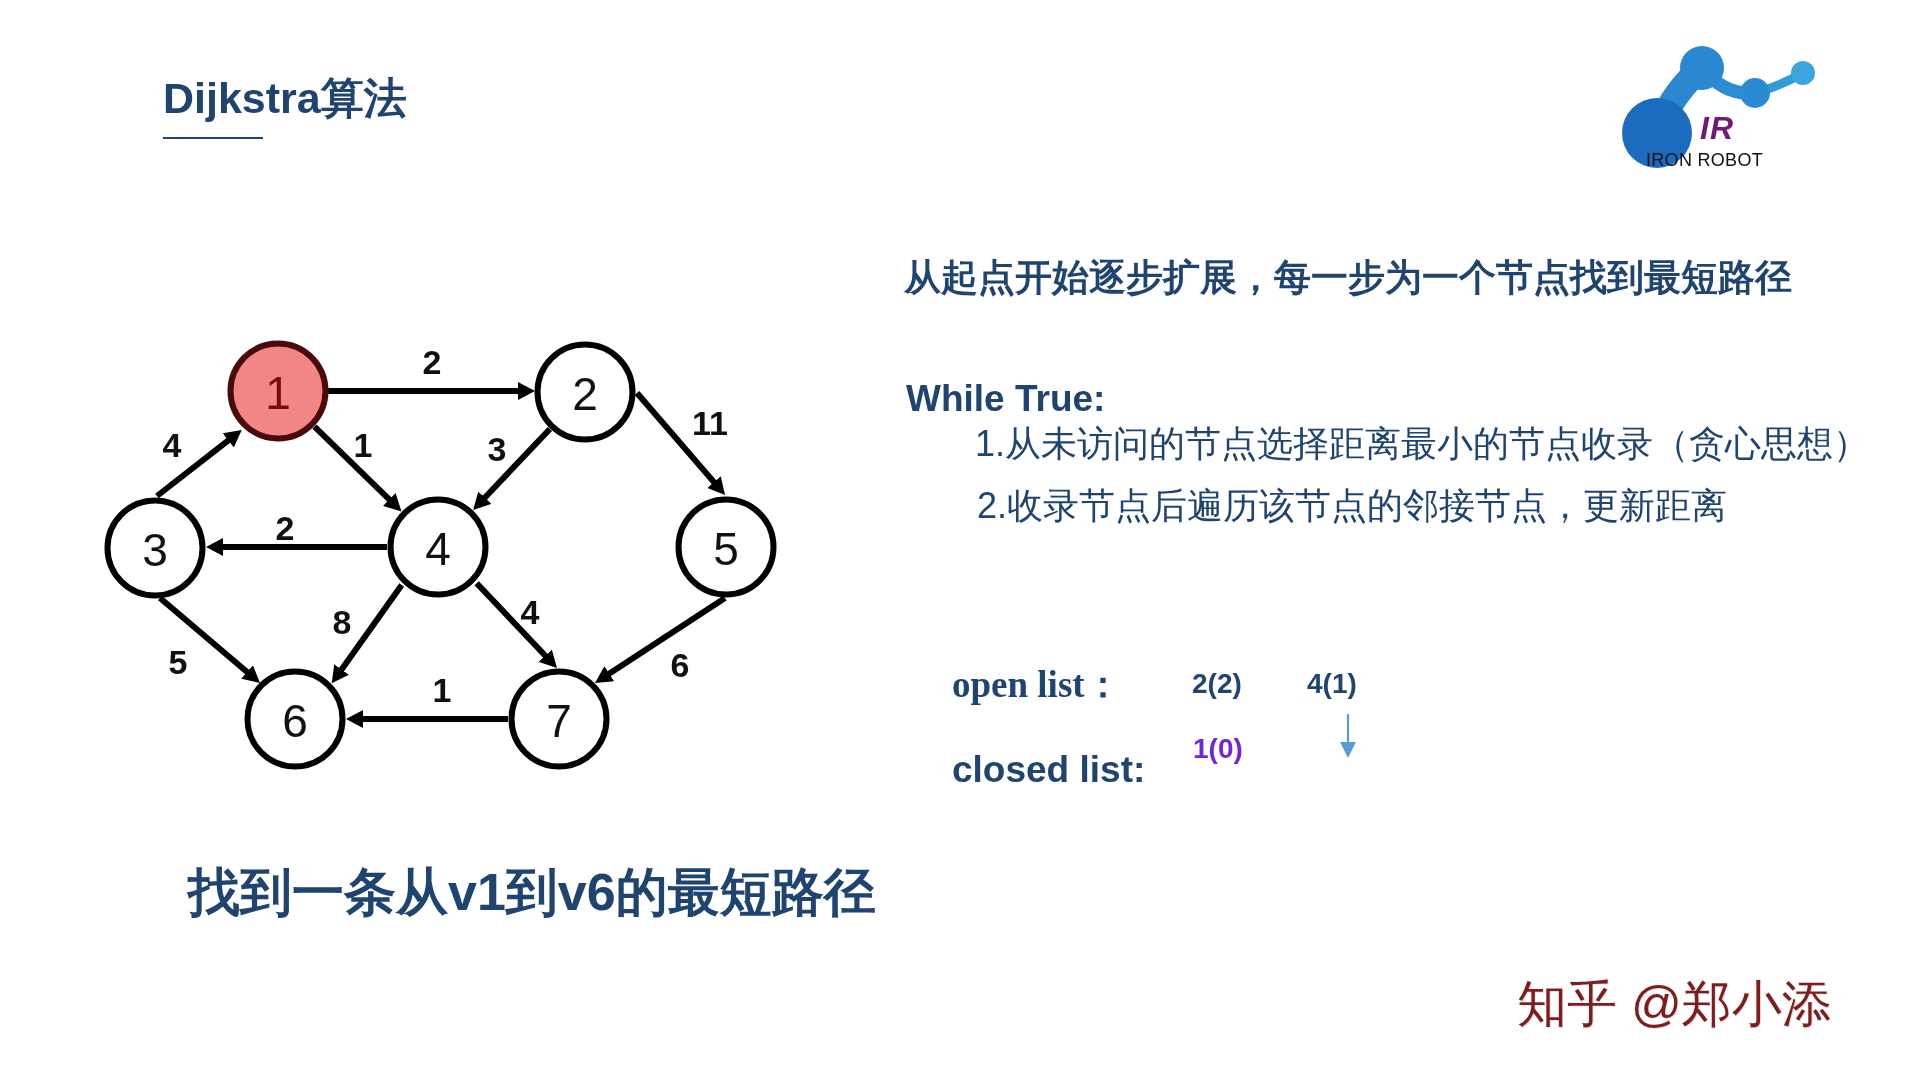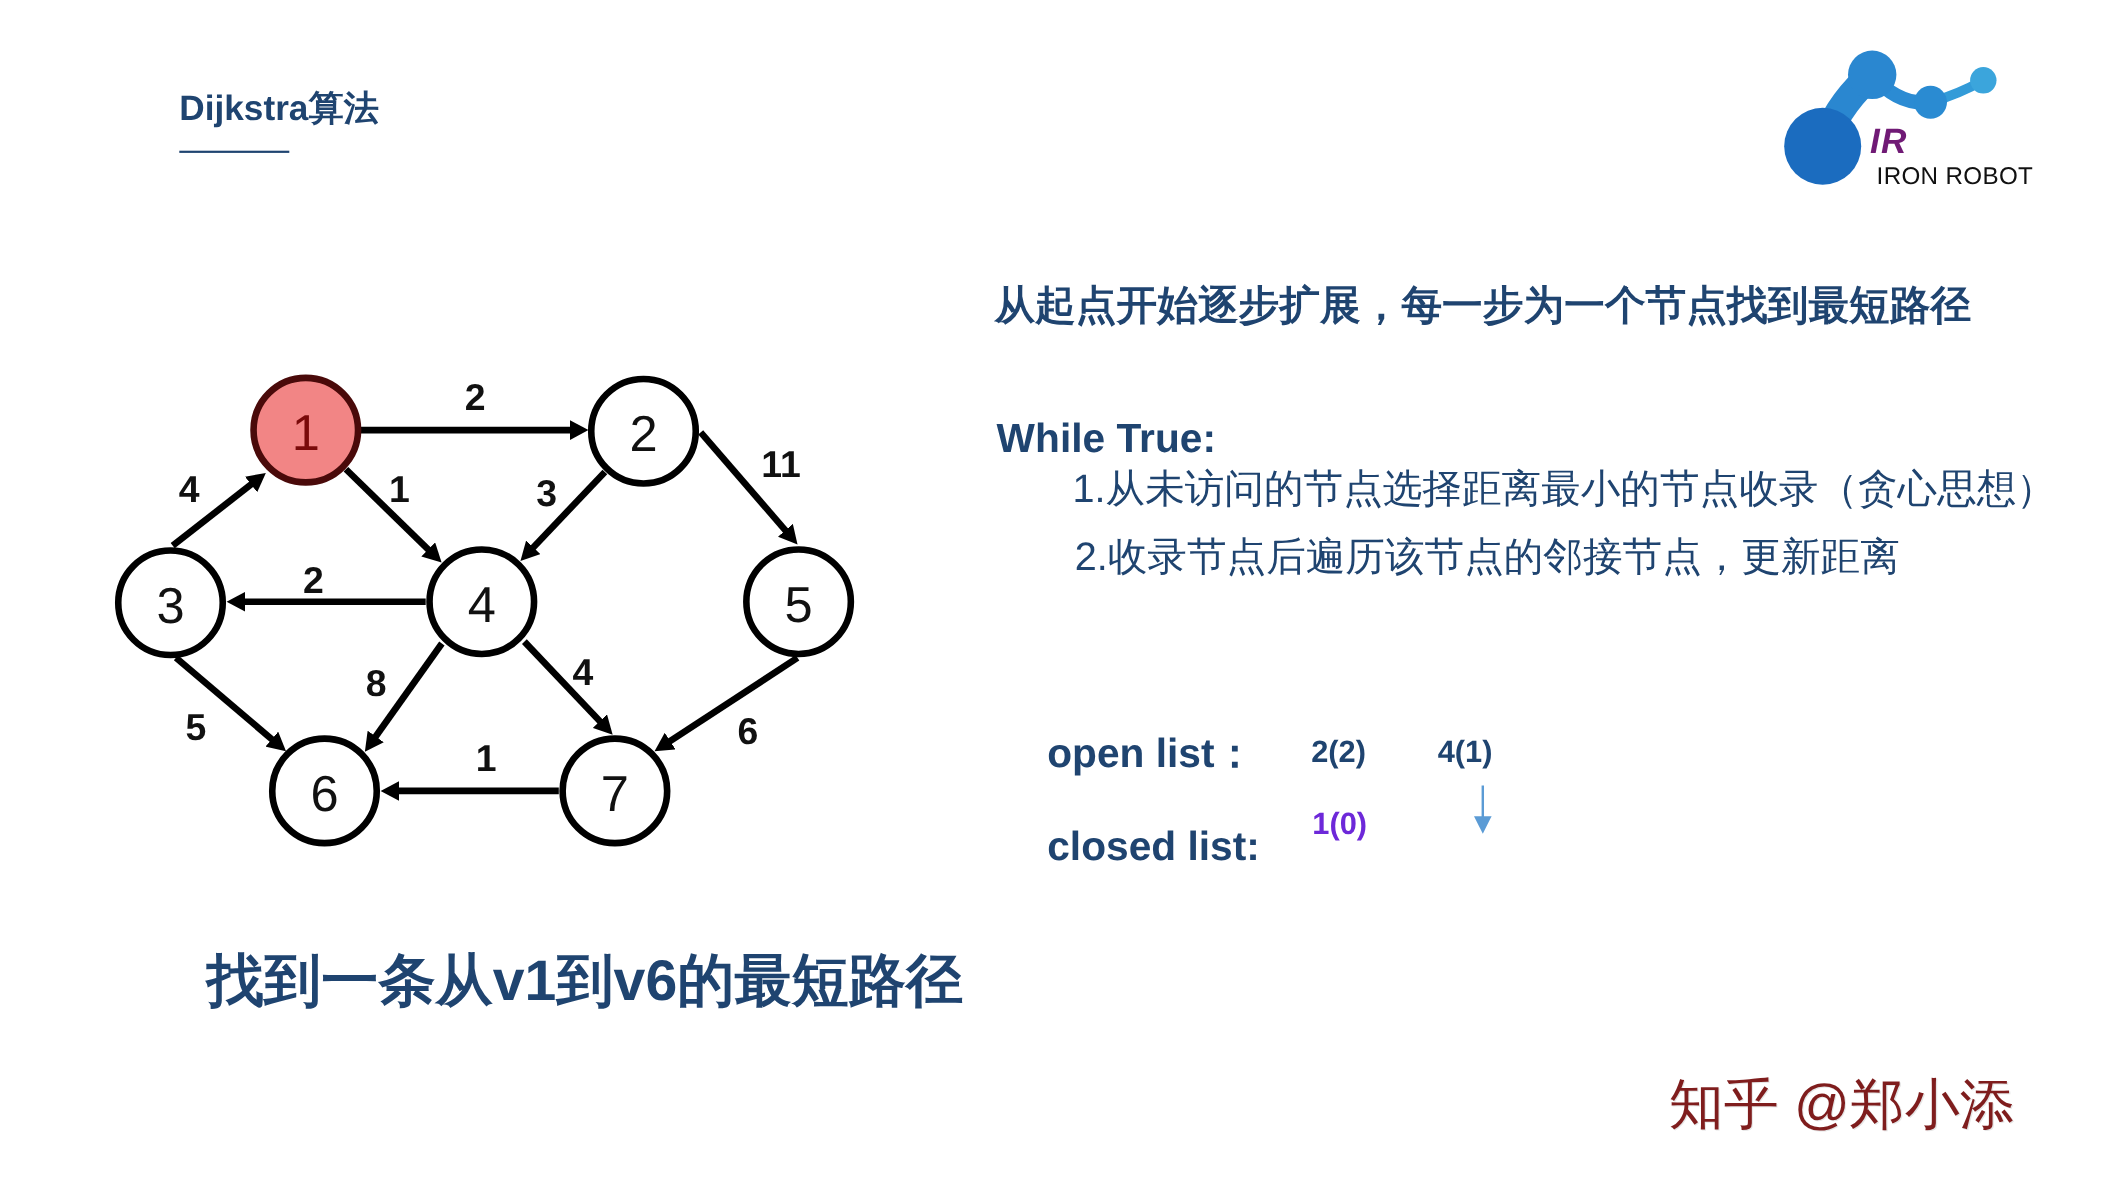--- a/index.html
+++ b/index.html
@@ -7,36 +7,36 @@
       position: relative;
       width: 1920px;
       height: 1080px;
       overflow: hidden;
       font-family: "Liberation Sans", "DejaVu Sans", sans-serif;
       color: #1f4470;
     }
     .abs { position: absolute; white-space: nowrap; }
     .title {
       left: 163px; top: 77px;
-      font-size: 32px; line-height: 43px; font-weight: bold;
+      font-size: 43px; line-height: 43px; font-weight: bold;
       color: #1f4470;
     }
     .title-underline {
       left: 163px; top: 137px; width: 100px; height: 2px;
       background: #1f4470;
     }
     .logo { left: 1620px; top: 30px; width: 260px; height: 160px; }
     .logo-mark {
       left: 1700px; top: 112px;
       font-size: 32px; line-height: 32px; font-weight: bold; font-style: italic;
       color: #701a75; letter-spacing: 1px;
     }
     .logo-name {
-      left: 1706px; top: 150px;
-      font-size: 22px; line-height: 20px; color: #111111; letter-spacing: 0.3px;
+      left: 1646px; top: 150px;
+      font-size: 18px; line-height: 20px; color: #111111; letter-spacing: 0.3px;
     }
     .graph { position: absolute; left: 0; top: 0; }
     .node-circle { fill: #ffffff; stroke: #000000; stroke-width: 6; }
     .node-circle.start { fill: #f28585; stroke: #4a0a0a; }
     .node-label {
       font-family: "Liberation Sans", "DejaVu Sans", sans-serif;
       font-size: 46px; fill: #111111;
     }
     .node-label.start { fill: #7a0a0a; }
     .edge { stroke: #000000; stroke-width: 6; fill: none; }
@@ -58,21 +58,21 @@
     }
     .step {
       font-size: 36px; line-height: 36px; font-weight: normal; color: #1f4470;
     }
     .step-1 { left: 975px; top: 426px; }
     .step-2 { left: 977px; top: 488px; }
     .list-label {
       left: 952px;
       font-size: 37px; line-height: 37px; font-weight: bold; color: #1f4470;
     }
-    .open-label { top: 666px; }
+    .open-label { top: 666px; font-family: Liberation Serif, serif; }
     .closed-label { top: 751px; }
     .list-item {
       font-size: 28px; line-height: 37px; font-weight: bold; color: #1f4470;
     }
     .open-item-0 { left: 1192px; top: 665px; }
     .open-item-1 { left: 1307px; top: 665px; }
     .closed-item-0 { left: 1193px; top: 730px; color: #6d28d9; }
     .move-arrow { left: 1338px; top: 712px; width: 20px; height: 48px; }
     .watermark {
       left: 1517px; top: 979px;

